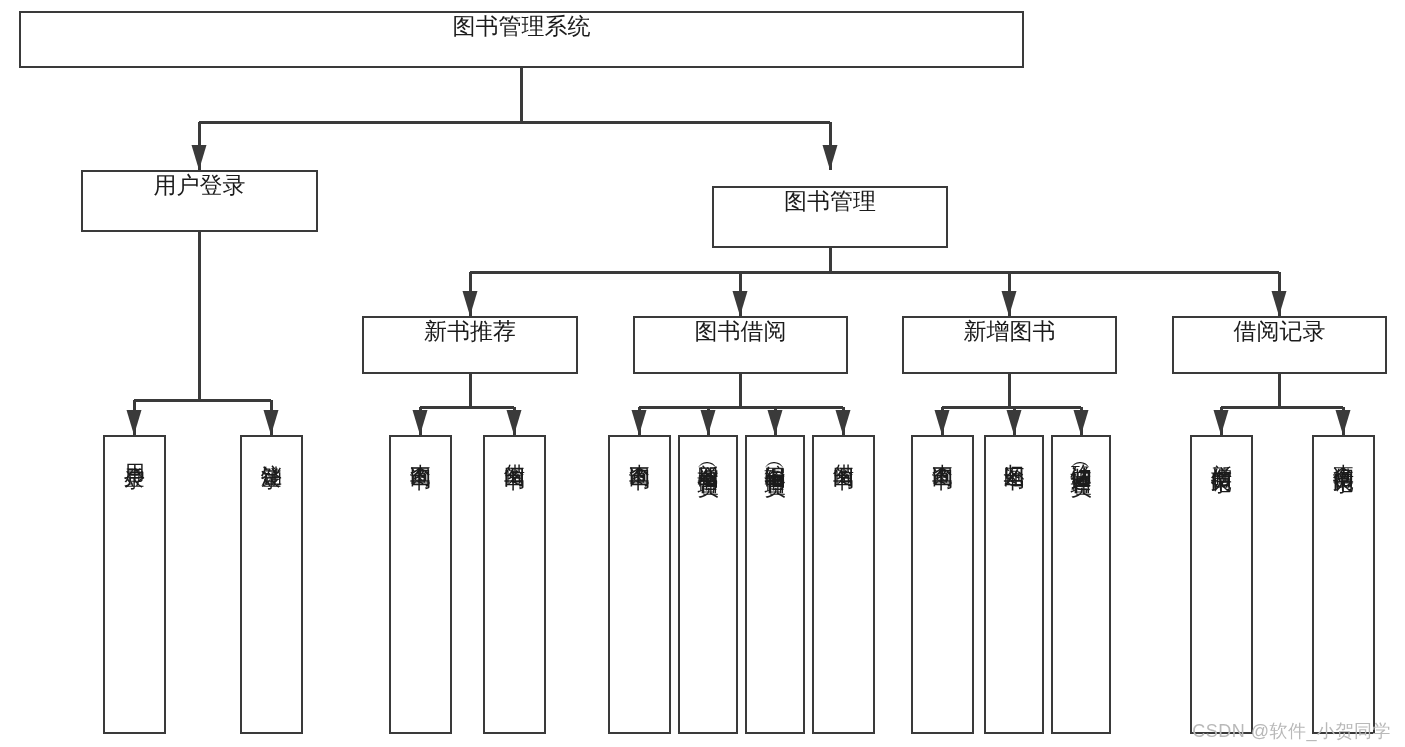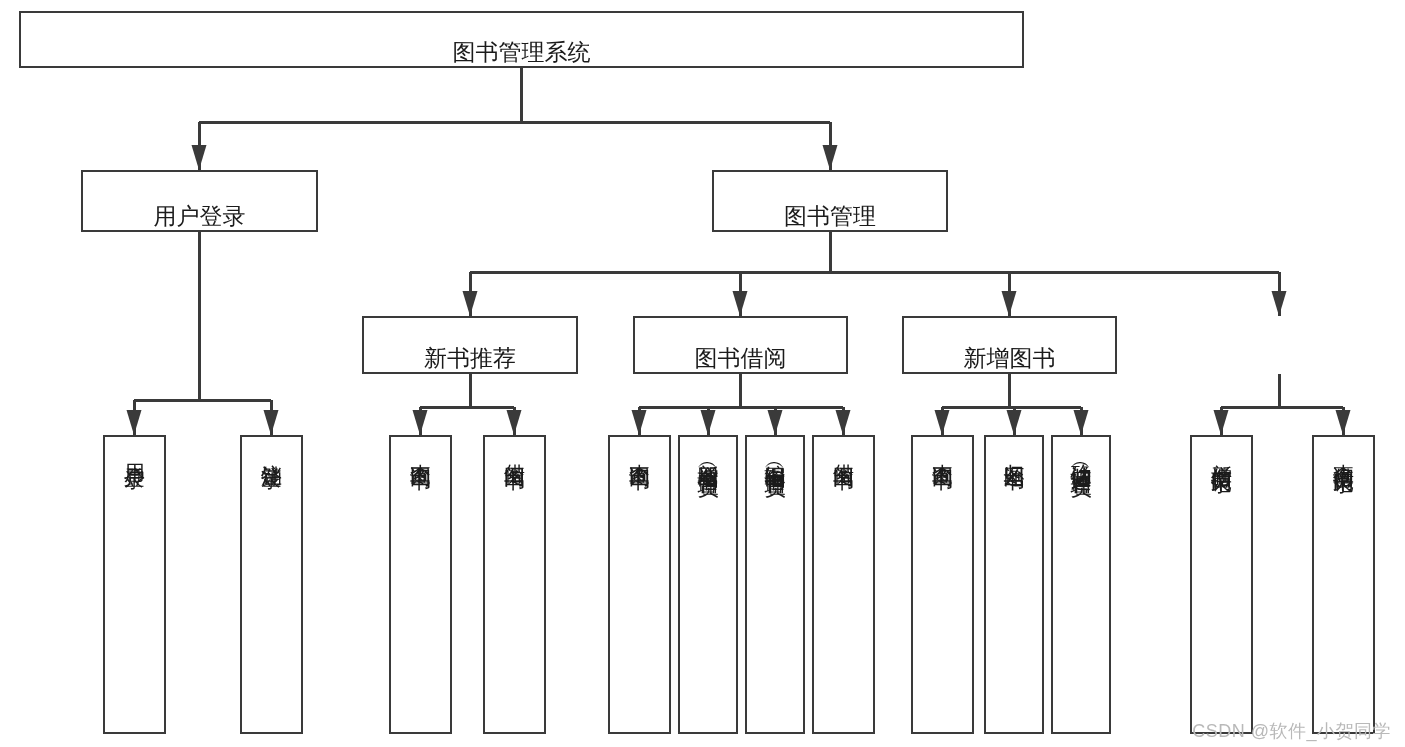--- a/index.html
+++ b/index.html
@@ -25,21 +25,21 @@
     width: 1405px;
     height: 747px;
     pointer-events: none;
   }
   .node {
     position: absolute;
     box-sizing: border-box;
     background: #ffffff;
     border: 2px solid #3a3a3a;
     display: flex;
-    align-items: flex-end;
+    align-items: flex-start;
     justify-content: center;
     color: #1b1b1b;
     z-index: 3;
   }
   .node-label {
     display: block;
     text-align: center;
     line-height: 1.18;
     white-space: nowrap;
   }
@@ -134,33 +134,36 @@
       <polygon points="1335.5,410 1350.5,410 1343,435" fill="#3a3a3a"></polygon>
     </svg>
 
   <div class="node root horiz" id="node-root" style="left: 19px; top: 11px; width: 1005px; height: 57px;">
     <span class="node-label">图书管理系统</span>
   </div>
 
   <div class="node horiz" id="node-l2-0" style="left: 81px; top: 170px; width: 237px; height: 62px;">
     <span class="node-label">用户登录</span>
   </div>
-  <div class="node horiz" id="node-l2-1" style="left: 712px; top: 170px; width: 236px; height: 62px;">
+  <div class="node horiz" id="node-l2-1" style="left: 712px; top: 186px; width: 236px; height: 62px;">
     <span class="node-label">图书管理</span>
   </div>
 
   <div class="node horiz" id="node-l3-0" style="left: 362px; top: 316px; width: 216px; height: 58px;">
     <span class="node-label">新书推荐</span>
   </div>
   <div class="node horiz" id="node-l3-1" style="left: 633px; top: 316px; width: 215px; height: 58px;">
     <span class="node-label">图书借阅</span>
   </div>
   <div class="node horiz" id="node-l3-2" style="left: 902px; top: 316px; width: 215px; height: 58px;">
     <span class="node-label">新增图书</span>
   </div>
+  <div class="node horiz" id="node-l3-3" style="left: 1172px; top: 316px; width: 215px; height: 58px;">
+    <span class="node-label">借阅记录</span>
+  </div>
 
   <div class="node vert" id="node-leaf-0" style="left: 103px; top: 435px; width: 63px; height: 299px;">
     <span class="node-label">用户登录</span>
   </div>
   <div class="node vert" id="node-leaf-1" style="left: 240px; top: 435px; width: 63px; height: 299px;">
     <span class="node-label">注销登录</span>
   </div>
   <div class="node vert" id="node-leaf-2" style="left: 389px; top: 435px; width: 63px; height: 299px;">
     <span class="node-label">查询图书</span>
   </div>

